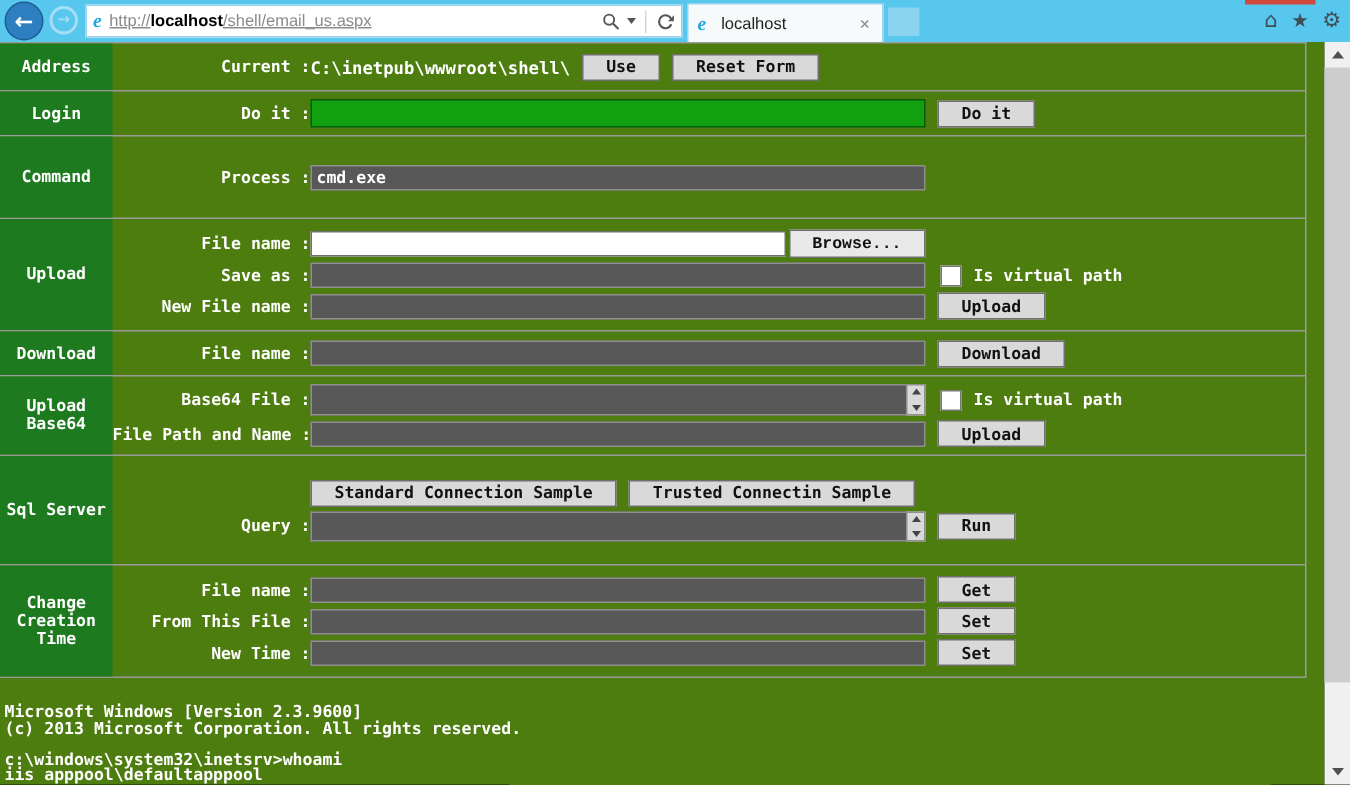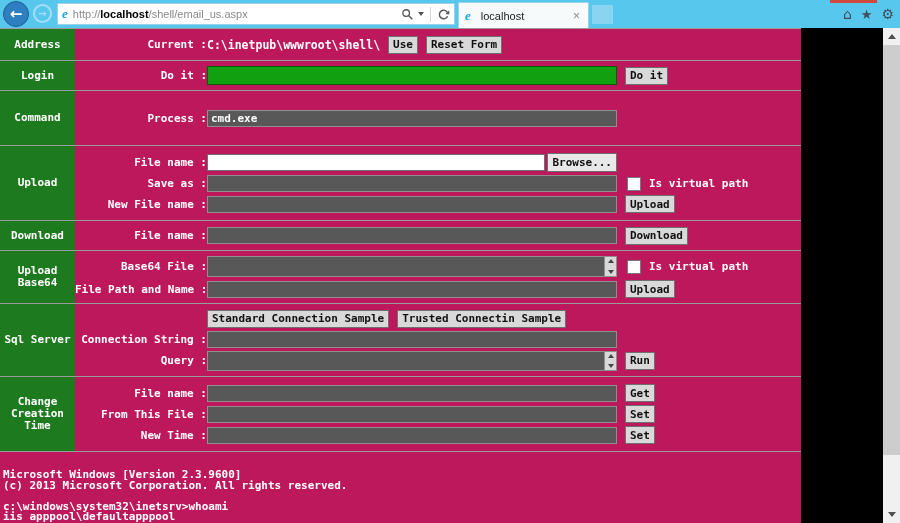--- a/index.html
+++ b/index.html
@@ -12,60 +12,60 @@
     background:#2e7fc0; border:1px solid #1d5d92; color:#fff; font:bold 15px "DejaVu Sans", sans-serif;
     display:flex; align-items:center; justify-content:center; cursor:pointer; }
   .fwd-btn { position:absolute; left:33px; top:4px; width:19px; height:19px; border-radius:50%;
     border:2px solid #a5dff6; color:#a5dff6; font:bold 10px "DejaVu Sans", sans-serif;
     display:flex; align-items:center; justify-content:center; }
   .urlbar { position:absolute; left:57px; top:3px; width:398px; height:22px; background:#fff;
     border:1px solid #9ad2ec; display:flex; align-items:center; padding:0 4px;
     font:11px "Liberation Sans", sans-serif; }
   .ie-e { color:#1ea7e0; font:bold italic 13px "Liberation Serif", serif; margin-right:5px; }
   .url-text { flex:1; white-space:nowrap; overflow:hidden; }
-  .url-scheme, .url-path { color:#8a8a8a; }
+  .url-scheme, .url-path { color:#8a8a8a;text-decoration:underline; }
   .url-host { color:#000; font-weight:bold; }
   .url-icons { display:flex; align-items:center; gap:4px; }
   .caret-down { width:0; height:0; border-left:3px solid transparent; border-right:3px solid transparent;
     border-top:4px solid #555; }
   .icon-divider { width:1px; height:15px; background:#d5d5d5; margin:0 2px; }
   .tab { position:absolute; left:458px; top:2px; width:131px; height:26px; background:#f7fafb;
     border:1px solid #9ad2ec; border-bottom:none; display:flex; align-items:center; padding:0 6px;
     font:11px "Liberation Sans", sans-serif; color:#222; cursor:pointer; }
   .tab-title { flex:1; margin-left:5px; white-space:nowrap; overflow:hidden; }
   .tab-close { color:#8a8a8a; font:12px "Liberation Sans", sans-serif; padding:0 2px; cursor:pointer; }
   .newtab-btn { position:absolute; left:592px; top:5px; width:21px; height:19px; background:#8ad4f0; cursor:pointer; }
   .chrome-right { position:absolute; right:6px; top:6px; display:flex; align-items:center; gap:9px;
     color:#3e4e57; font:14px "DejaVu Sans", sans-serif; }
   .chrome-right span { cursor:pointer; }
   .red-sliver { position:absolute; left:830px; top:0; width:47px; height:3px; background:#cf4a3c; }
 
   
-  .content { position:absolute; left:0; top:28px; width:801px; height:495px; background:#be185d; overflow:hidden; }
+  .content { position:absolute; left:0; top:28px; width:883px; height:495px; background:#4d7c0f; overflow:hidden; }
   .shell-table { width:871px; border-top:1px solid #9a9a9a; border-right:1px solid #9a9a9a; }
   .trow { display:flex; border-bottom:1px solid #9a9a9a; }
   .label-cell { width:75px; flex:0 0 75px; background:#1e7a1e; color:#fff;
     display:flex; flex-direction:column; align-items:center; justify-content:center;
     font:bold 11px "DejaVu Sans Mono", monospace; line-height:12px; text-align:center; }
   .row-content { flex:1; display:flex; flex-direction:column; justify-content:center; gap:3px; padding:3px 0; }
   .fline { display:flex; align-items:center; }
   .flabel { width:132px; flex:0 0 132px; text-align:right; margin-right:0; color:#fff;
     font:bold 11px "DejaVu Sans Mono", monospace; white-space:nowrap; }
   .ctrl { width:410px; flex:0 0 410px; display:flex; align-items:center; }
   .val-text { color:#fff; font:bold 11.5px "DejaVu Sans Mono", monospace; white-space:nowrap; }
   input.dark { width:100%; height:17px; background:#585858; border:1px solid #8f8f8f; color:#fff;
     font:bold 11px "DejaVu Sans Mono", monospace; padding:0 3px; }
   input.green { width:100%; height:19px; background:#10a010; border:1px solid #0a5c0a; color:#fff;
     font:bold 11px "DejaVu Sans Mono", monospace; padding:0 3px; }
   input.file-text { flex:1; height:17px; background:#fff; border:1px solid #707070; color:#000;
     font:bold 11px "DejaVu Sans Mono", monospace; padding:0 3px; }
   .btn { background:#d9d9d9; border:1px solid #6f6f6f; color:#111;
-    font:bold 11px "DejaVu Sans Mono", monospace; height:18px; padding:0 4px; margin-left:8px;
+    font:bold 11px "DejaVu Sans Mono", monospace; height:18px; padding:0 15px; margin-left:8px;
     white-space:nowrap; cursor:pointer; }
-  .btn.inline { margin-left:2px; height:19px; background:#e8e8e8; }
+  .btn.inline { margin-left:2px; height:19px; background:#e8e8e8;font-family:Liberation Mono, monospace; }
   .btn.first { margin-left:0; }
   .ta-wrap { width:410px; flex:0 0 410px; display:flex; }
   textarea.dark { flex:1; background:#585858; border:1px solid #8f8f8f; border-right:none;
     color:#fff; font:bold 11px "DejaVu Sans Mono", monospace; resize:none; overflow:hidden; padding:0 3px; }
   .ta-h21 { height:21px; } .ta-h20 { height:20px; }
   .mini-sb { width:13px; flex:0 0 13px; background:#d9d9d9; border:1px solid #8f8f8f;
     display:flex; flex-direction:column; justify-content:space-between; align-items:center; padding:2px 0; cursor:pointer; }
   .tri-up { width:0; height:0; border-left:3px solid transparent; border-right:3px solid transparent; border-bottom:4px solid #444; }
   .tri-down { width:0; height:0; border-left:3px solid transparent; border-right:3px solid transparent; border-top:4px solid #444; }
   .checkbox { width:14px; height:14px; background:#fff; border:1px solid #777; margin:0 8px 0 10px; cursor:pointer; }
@@ -253,26 +253,20 @@
       <div class="label-cell">
           <span>Sql Server</span>
         </div>
       <div class="row-content">
         <div class="fline">
           <span class="flabel"></span>
           <button class="btn first">Standard Connection Sample</button>
           <button class="btn">Trusted Connectin Sample</button>
         </div>
         <div class="fline">
-          <span class="flabel">Connection String :</span>
-          <span class="ctrl">
-              <input class="dark" style="">
-            </span>
-        </div>
-        <div class="fline">
           <span class="flabel">Query :</span>
           <span class="ta-wrap">
             <textarea class="dark ta-h20" style=""></textarea>
             <span class="mini-sb">
                 <span class="tri-up"></span>
                 <span class="tri-down"></span>
               </span>
           </span>
           <button class="btn">Run</button>
         </div>

